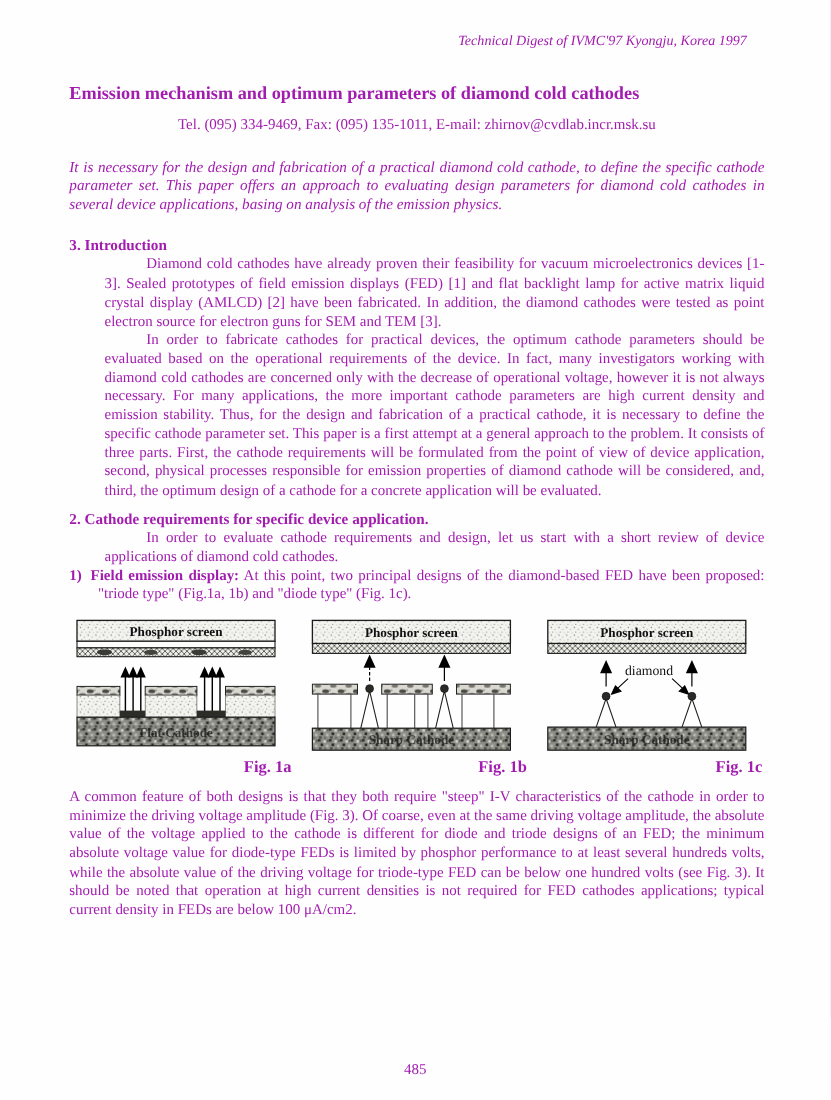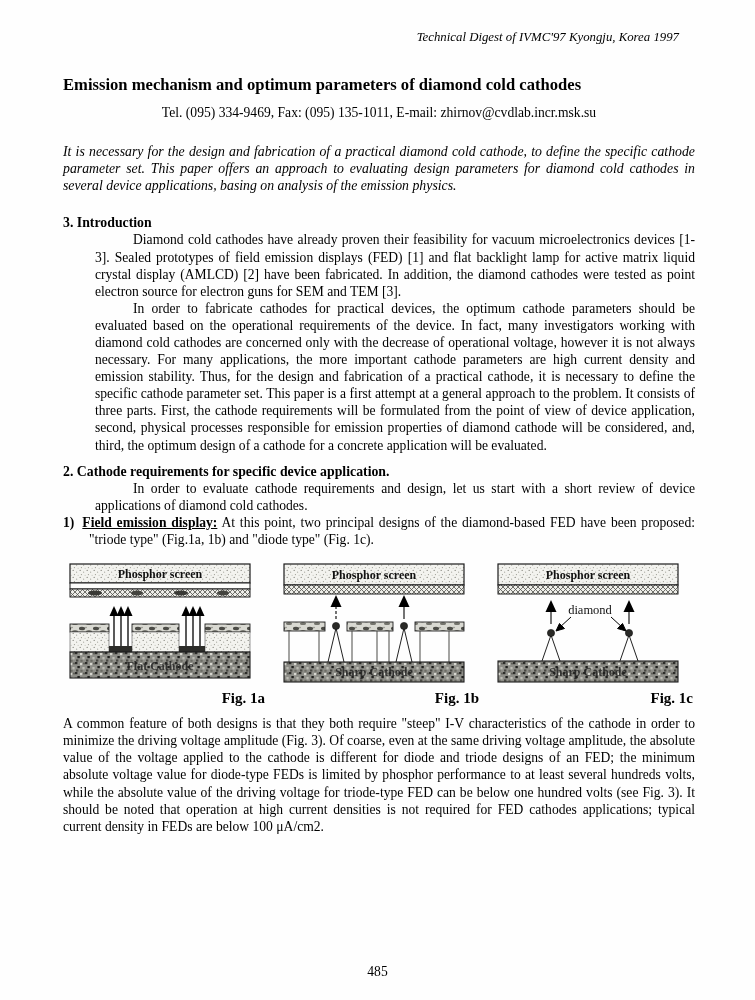--- a/index.html
+++ b/index.html
@@ -4,21 +4,21 @@
 <style>
   html,body{margin:0;padding:0;background:#e8e8e8;}
   .page{
     position:relative;
     width:755px;height:1000px;
     margin:0 auto;
     background:#fefefe;
     box-sizing:border-box;
     padding:30px 60px 0 63px;
     font-family:"Liberation Serif","DejaVu Serif",serif;
-    color:#000000;
+    color:#a21caf;
     overflow:hidden;
   }
   .running-head{
     text-align:right;
     font-style:italic;
     font-size:12.8px;
     padding-right:16px;
     margin-bottom:30px;
   }
   .title{
@@ -55,21 +55,21 @@
   .sec-gap{height:9px;}
   .fei-item{
     font-size:13.6px;
     line-height:17.1px;
     text-align:justify;
     margin:0;
     padding-left:26px;
     text-indent:-26px;
   }
   .fei-item .marker{font-weight:bold;padding-right:8px;}
-  .fei-item .lbl{font-weight:bold;text-decoration:underline;}
+  .fei-item .lbl{font-weight:bold;}
   .figure-row{
     display:flex;
     justify-content:space-between;
     align-items:flex-start;
     margin:14px 2px 8px 2px;
   }
   .figure{
     width:200px;
     text-align:center;
   }

